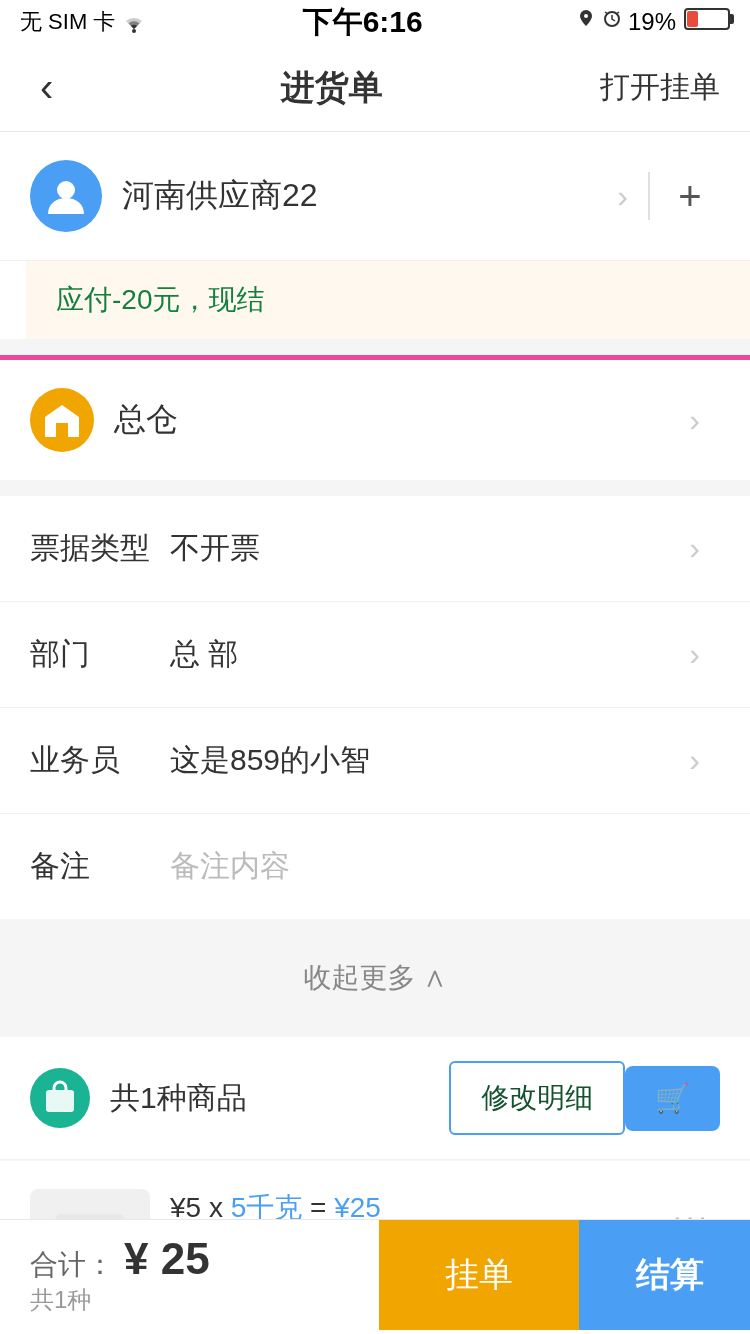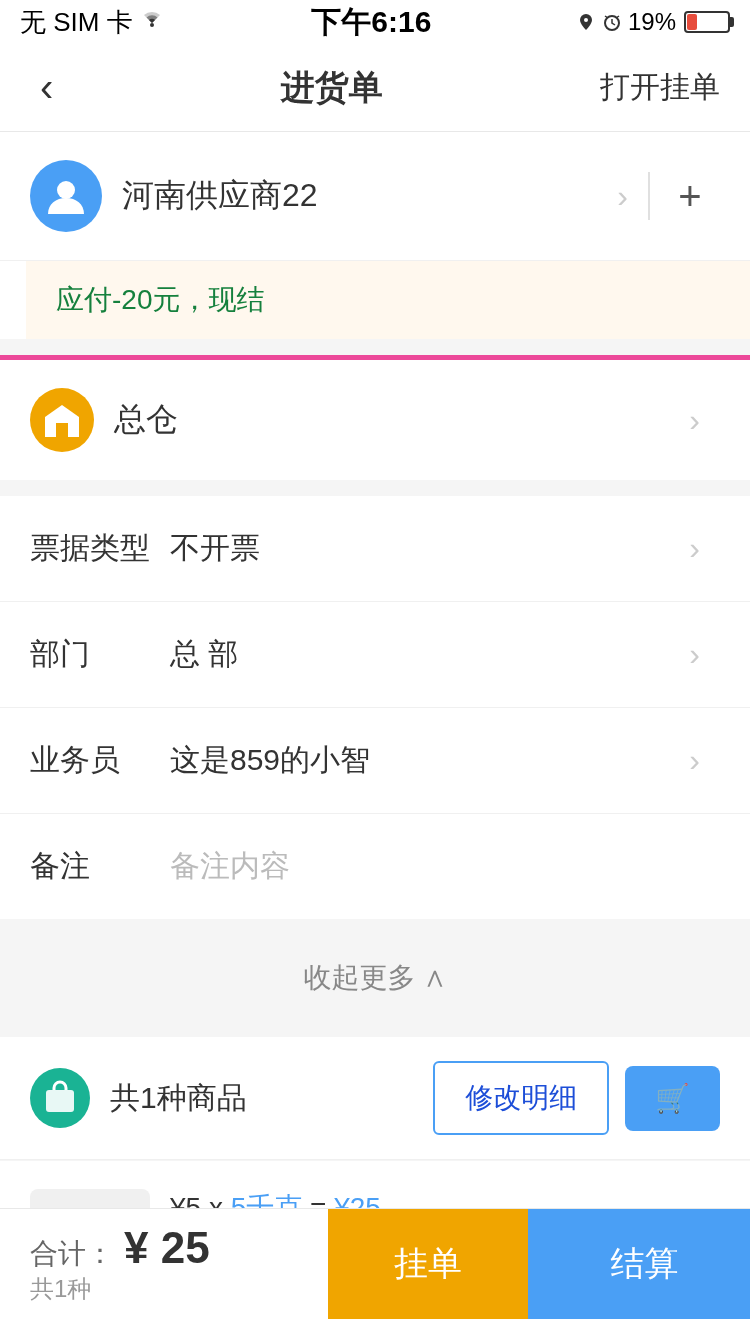--- a/index.html
+++ b/index.html
@@ -19,31 +19,30 @@
       height: 44px;
       display: flex;
       align-items: center;
       justify-content: space-between;
       padding: 0 20px;
       font-size: 28px;
       font-weight: 500;
     }
     .status-left {
       display: flex;
-      align-items: flex-start;
+      align-items: center;
       gap: 4px;
-      font-size: 26px;
+      font-size: 22px;
     }
     .status-center {
       font-size: 30px;
       font-weight: 600;
     }
     .status-right {
       display: flex;
-      align-items: center;
       gap: 6px;
       font-size: 24px;
     }
     .battery {
       display: inline-block;
       width: 46px;
       height: 22px;
       border: 2px solid #333;
       border-radius: 4px;
       position: relative;
@@ -257,27 +256,27 @@
       justify-content: center;
       margin-right: 20px;
     }
     .products-count {
       flex: 1;
       font-size: 30px;
       color: #333;
     }
     .btn-outline {
       border: 2px solid #4a9ff5;
-      color: #1d4ed8;
+      color: #14532d;
       background: #fff;
       border-radius: 6px;
       padding: 16px 30px;
       font-size: 28px;
       cursor: pointer;
-      margin-right: 16px;
+      margin-right: 0;
     }
     .btn-primary {
       background: #4a9ff5;
       color: #fff;
       border: none;
       border-radius: 8px;
       padding: 16px 30px;
       font-size: 28px;
       cursor: pointer;
       display: flex;
@@ -322,21 +321,21 @@
     .product-more {
       color: #bbb;
       font-size: 32px;
       padding: 10px;
       letter-spacing: 2px;
     }
 
     
     .footer {
       position: fixed;
-      bottom: 16px;
+      bottom: 5px;
       left: 0;
       width: 750px;
       height: 110px;
       display: flex;
       align-items: center;
       background: #fff;
       border-top: 1px solid #e8e8e8;
     }
     .footer-total {
       flex: 1;
@@ -367,27 +366,27 @@
       color: #fff;
       border: none;
       font-size: 34px;
       font-weight: 500;
       cursor: pointer;
       display: flex;
       align-items: center;
       justify-content: center;
     }
     .footer-btn-checkout {
-      width: 222px;
+      width: 171px;
       height: 110px;
       background: #4a9ff5;
       color: #fff;
       border: none;
       font-size: 34px;
-      font-weight: 400;
+      font-weight: 700;
       cursor: pointer;
       display: flex;
       align-items: center;
       justify-content: center;
       padding-left: 11px;
     }
 
     .bottom-spacer {
       height: 110px;
     }

